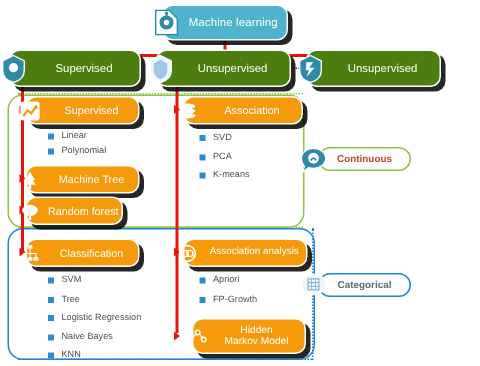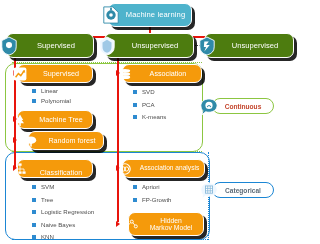--- a/index.html
+++ b/index.html
@@ -53,22 +53,22 @@
   #n-rei{left:204px;width:90px;}
 
   
   .orange{
     background:#f59a0b;border:1.2px solid #ffffff;border-radius:7px;
     height:19px;font-size:7.2px;color:#fff;
   }
   .orange .lbl{padding-left:12px;}
   #n-reg{left:17px;top:64px;width:76px;}
   #n-dt {left:17px;top:110px;width:76px;}
-  #n-rf {left:28px;top:131px;width:76px;}
-  #n-cls{left:17px;top:159px;width:76px;align-items:flex-end;}
+  #n-rf {left:17px;top:131px;width:65px;}
+  #n-cls{left:17px;top:159px;width:76px;}
   #n-clu{left:122px;top:64px;width:80px;}
   #n-asc{left:122px;top:159px;width:83px;font-size:6.6px;}
   #n-hmm{left:128px;top:212px;width:76px;height:24px;font-size:6.8px;}
   #n-hmm .lbl{padding-left:10px;}
 
   
   .sublist{position:absolute;z-index:6;margin:0;padding:0;list-style:none;}
   .sublist li{
     display:flex;align-items:center;
     font-size:6.1px;color:#4d4d4d;

